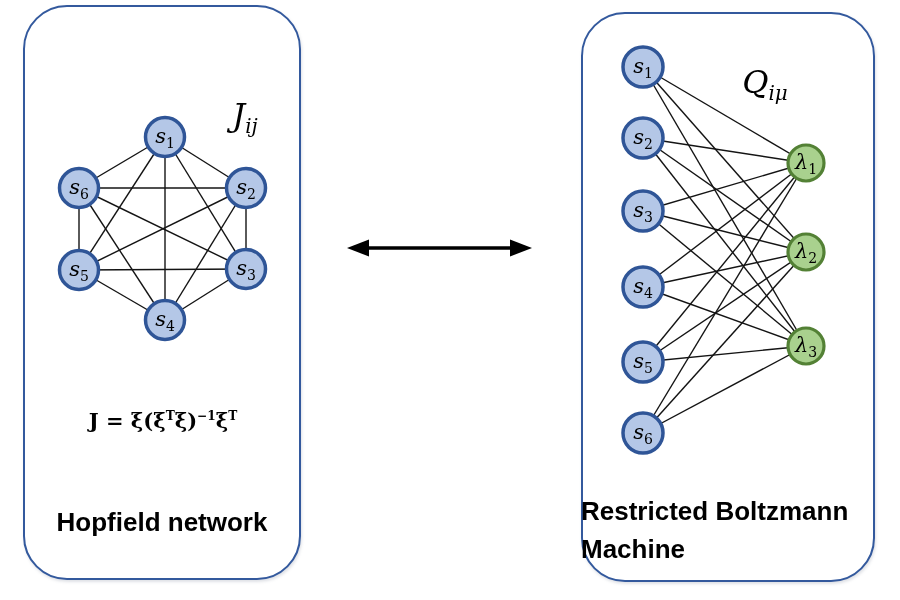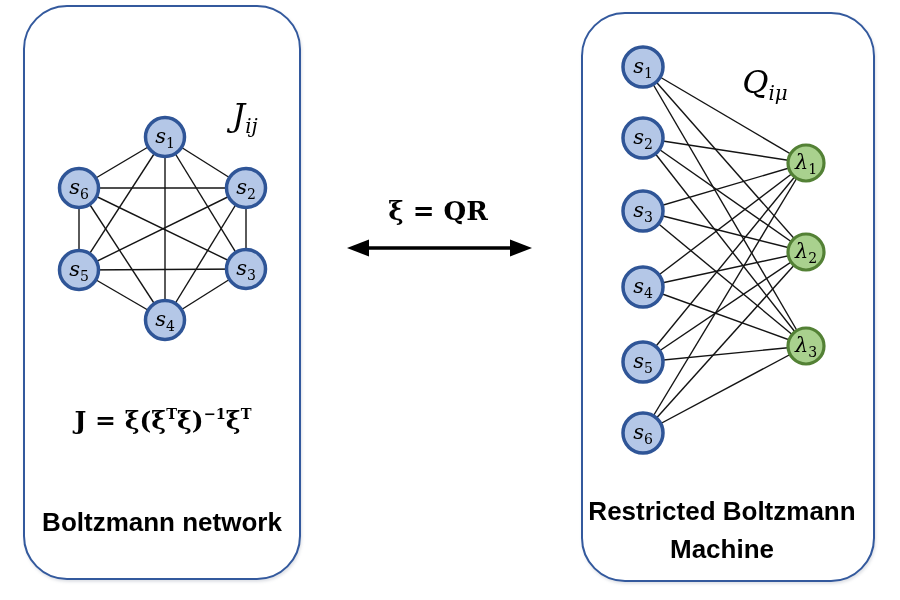--- a/index.html
+++ b/index.html
@@ -21,39 +21,39 @@
   .math-label {
     position:absolute; transform:translate(-50%,-50%);
     font-family:"DejaVu Serif", serif; font-style:italic;
     font-size:32px; color:#000; white-space:nowrap;
   }
   .math-label sub { font-size:0.62em; font-style:italic; }
 
   .formula {
     position:absolute; transform:translate(-50%,-50%);
     font-family:"DejaVu Serif", serif; font-weight:bold;
-    font-size:25px; color:#000; white-space:nowrap;
+    font-size:21px; color:#000; white-space:nowrap;
   }
   .formula sup { font-size:0.58em; }
 
   .map-label {
     position:absolute; transform:translate(-50%,-50%);
     font-family:"DejaVu Serif", serif; font-weight:bold;
     font-size:26px; color:#000; white-space:nowrap;
   }
 
   .panel-title {
     position:absolute; font-weight:bold; font-size:26px; color:#000;
     font-family:"Liberation Sans", sans-serif;
   }
   #hopfield-title {
     left:162px; top:522px; transform:translate(-50%,-50%); white-space:nowrap;
   }
   #rbm-title {
-    left:581px; top:492px; width:282px; text-align:center; line-height:38px;
+    left:581px; top:492px; width:282px; text-align:left; line-height:38px;
   }
 
   .edge { stroke:#141414; stroke-width:1.4; }
   .node-label {
     font-family:"DejaVu Serif", serif; font-style:italic;
     font-size:21px; fill:#000; text-anchor:middle;
   }
   .nl-sub { font-size:14px; font-style:normal; }
 </style>
 </head>
@@ -136,21 +136,20 @@
         <line x1="363" y1="248" x2="516" y2="248" stroke="#000000" stroke-width="3.4"></line>
         <polygon points="347,248 369,239.5 369,256.5" fill="#000000"></polygon>
         <polygon points="532,248 510,239.5 510,256.5" fill="#000000"></polygon>
       </g>
     </svg>
 
   <div class="math-label" style="left:245px; top:117px;">J<sub>ij</sub></div>
 
   <div class="formula" style="left:163px; top:420px;">J = ξ(ξ<sup>T</sup>ξ)<sup>−1</sup>ξ<sup>T</sup></div>
 
-  <div class="panel-title" id="hopfield-title">Boltzmann network</div>
+  <div class="panel-title" id="hopfield-title">Hopfield network</div>
 
-  <div class="map-label" style="left:438px; top:211px;">ξ = QR</div>
 
   <div class="math-label" style="left:765px; top:84px;">Q<sub>iμ</sub></div>
 
   <div class="panel-title" id="rbm-title">Restricted Boltzmann Machine</div>
 
 </div>
 
 </body></html>

